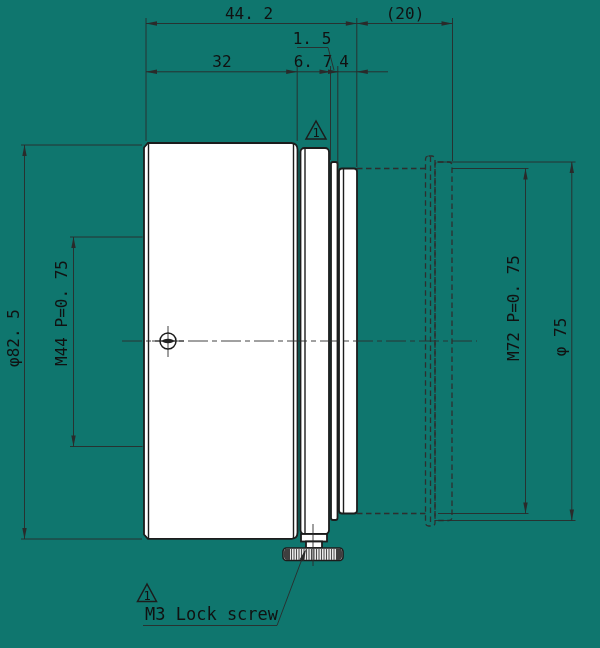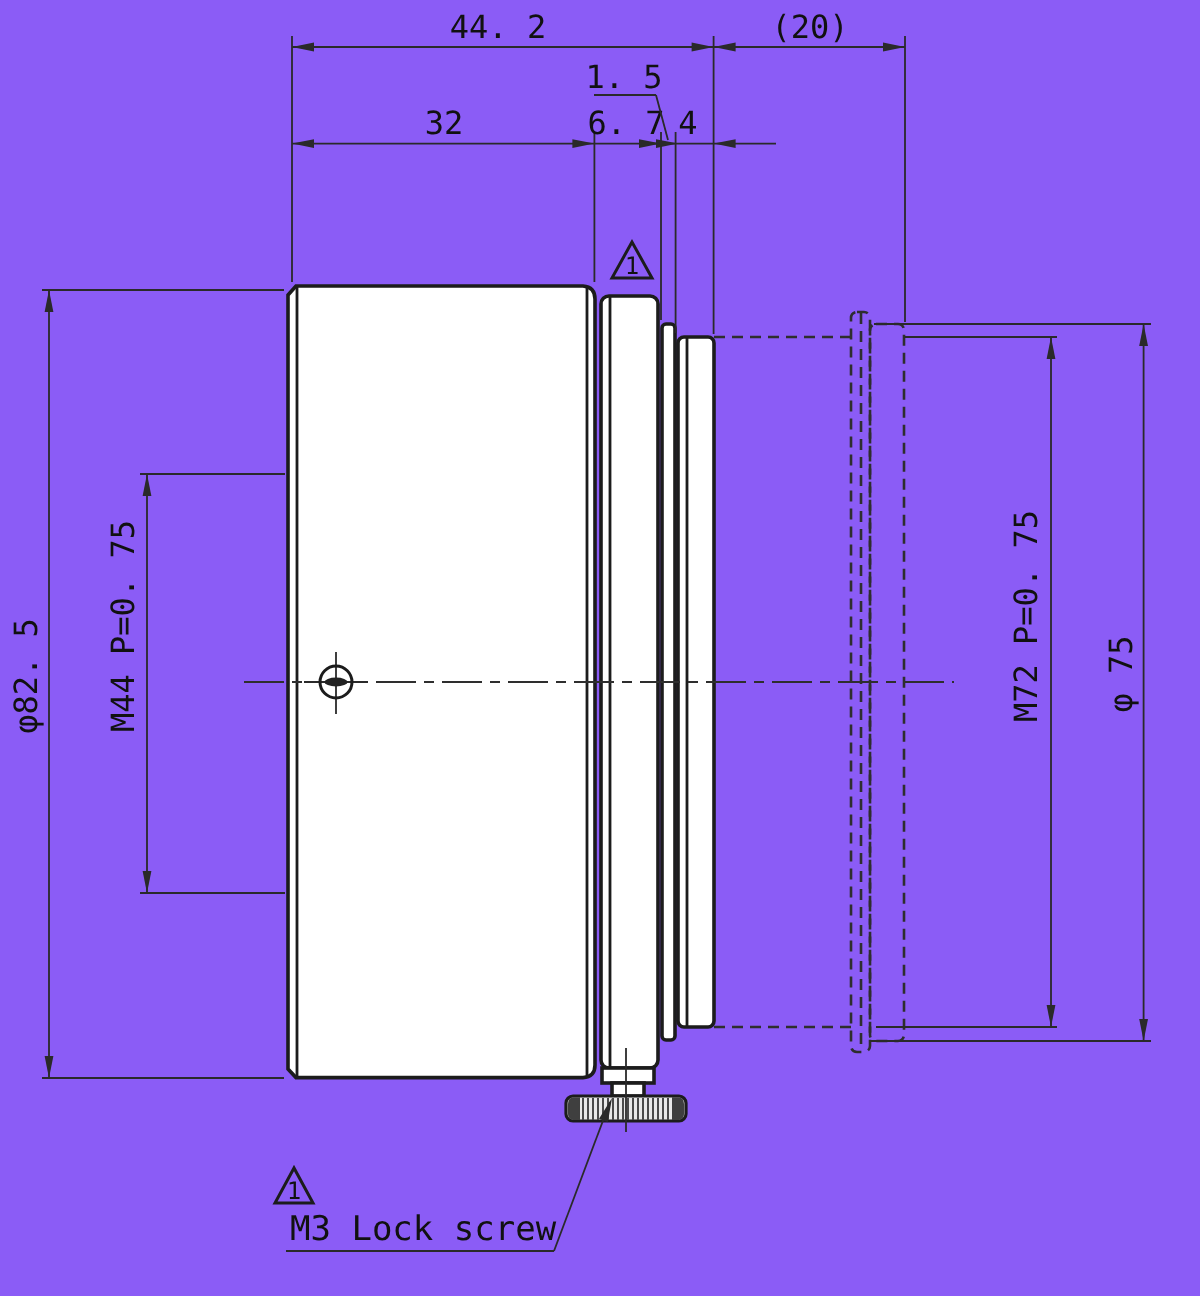--- a/index.html
+++ b/index.html
@@ -1,16 +1,16 @@
 <!DOCTYPE html>
 <html><head>
 <meta charset="utf-8">
 <style>
   html,body{margin:0;padding:0;background:#ffffff;}
-  .stage{width:600px;height:648px;background:#8b5cf6;position:relative;font-family:"DejaVu Sans Mono","Liberation Mono",monospace;}
+  .stage{width:600px;height:648px;background:#0f766e;position:relative;font-family:"DejaVu Sans Mono","Liberation Mono",monospace;}
   svg{display:block}
   text{fill:#111;font-family:"DejaVu Sans Mono","Liberation Mono",monospace;}
   .outline{stroke:#1c1c1c;stroke-width:1.8;fill:#ffffff;}
   .outline-thin{stroke:#1c1c1c;stroke-width:1.5;fill:none;}
   .edge{stroke:#1c1c1c;stroke-width:1.4;fill:none;}
   .dim{stroke:#2a2a2a;stroke-width:0.9;fill:none;}
   .dimfill{fill:#2a2a2a;stroke:none;}
   .phantom{stroke:#2e2e2e;stroke-width:1.3;fill:none;stroke-dasharray:5.5 3.5;}
   .centerline{stroke:#2e2e2e;stroke-width:0.9;fill:none;stroke-dasharray:20 4 5 4;}
   .dtext{font-size:16px;}

